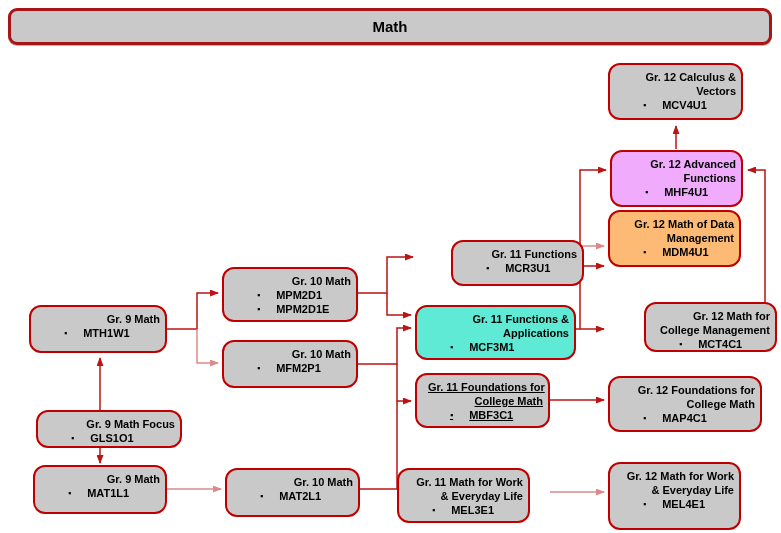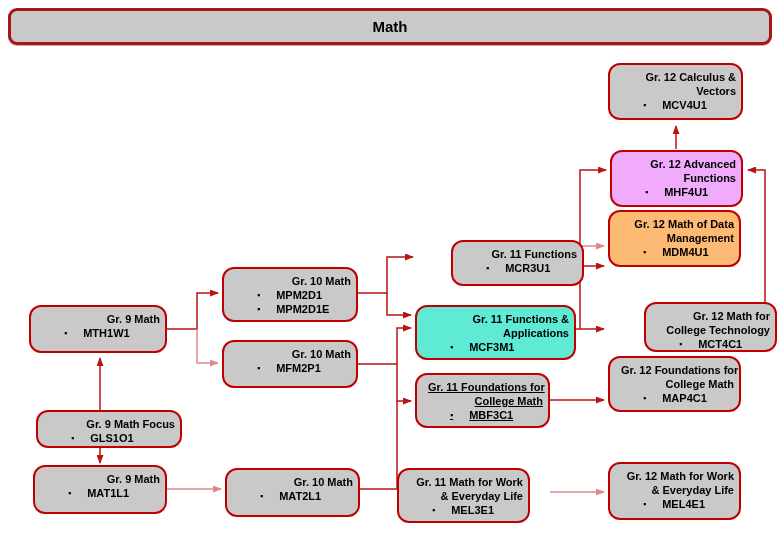--- a/index.html
+++ b/index.html
@@ -180,35 +180,35 @@
       <div class="node" style="left: 608px; top: 210px; width: 133px; height: 57px; background: #fdba74; border-color: rgb(192, 0, 0);">
         <div class="node-title">Gr. 12 Math of Data</div>
         <div class="node-title">Management</div>
         <div class="code-row">
           <span class="bullet">▪</span>
           <span>MDM4U1</span>
         </div>
       </div>
       <div class="node" style="left: 608px; top: 302px; width: 133px; height: 50px; background: rgb(201, 201, 201); border-color: rgb(192, 0, 0); margin-left: 36px;">
         <div class="node-title">Gr. 12 Math for</div>
-        <div class="node-title">College Technology</div>
+        <div class="node-title">College Management</div>
         <div class="code-row">
           <span class="bullet">▪</span>
           <span>MCT4C1</span>
         </div>
       </div>
-      <div class="node" style="left: 608px; top: 356px; width: 133px; height: 56px; background: rgb(201, 201, 201); border-color: rgb(192, 0, 0);">
+      <div class="node" style="left: 608px; top: 376px; width: 154px; height: 56px; background: rgb(201, 201, 201); border-color: rgb(192, 0, 0);">
         <div class="node-title">Gr. 12 Foundations for</div>
         <div class="node-title">College Math</div>
         <div class="code-row">
           <span class="bullet">▪</span>
           <span>MAP4C1</span>
         </div>
       </div>
-      <div class="node" style="left: 608px; top: 462px; width: 133px; height: 58px; background: rgb(201, 201, 201); border-color: rgb(192, 0, 0);">
+      <div class="node" style="left: 608px; top: 462px; width: 133px; height: 68px; background: rgb(201, 201, 201); border-color: rgb(192, 0, 0);">
         <div class="node-title">Gr. 12 Math for Work</div>
         <div class="node-title">&amp; Everyday Life</div>
         <div class="code-row">
           <span class="bullet">▪</span>
           <span>MEL4E1</span>
         </div>
       </div>
     </div>
 </div>
 

